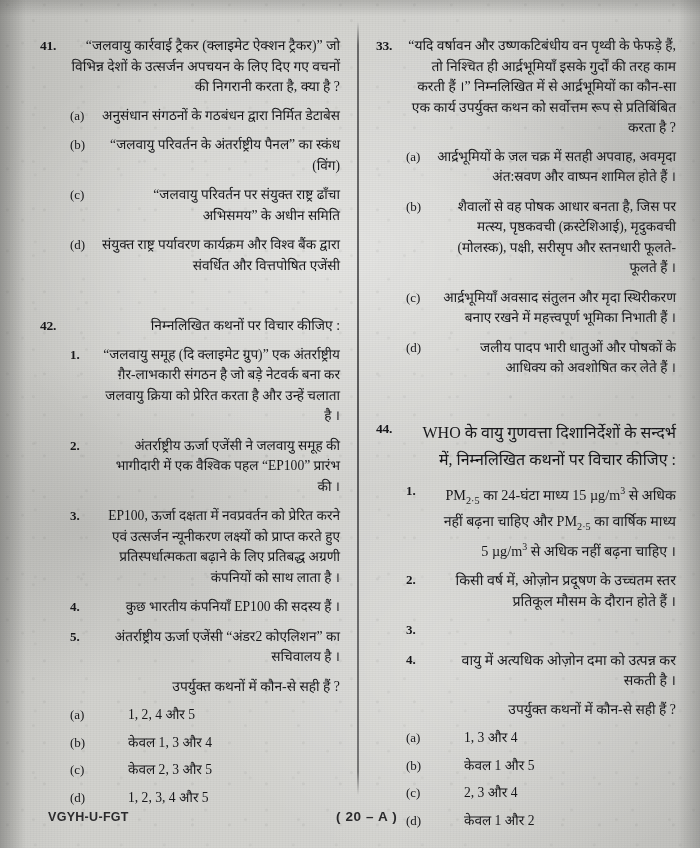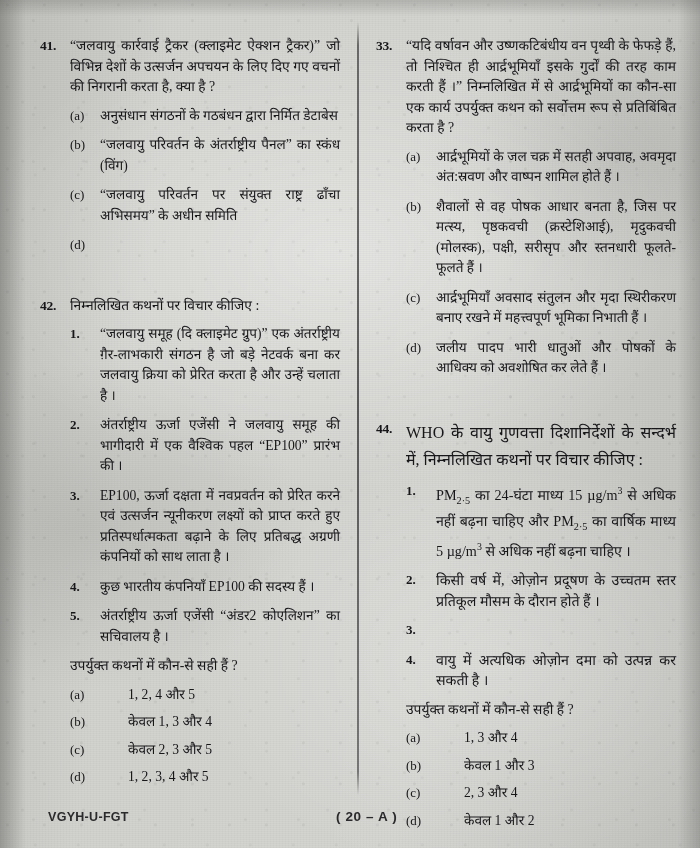--- a/index.html
+++ b/index.html
@@ -189,21 +189,21 @@
     left: 336px;
     top: -1px;
     font-family: "Liberation Sans", "DejaVu Sans", sans-serif;
     font-weight: bold;
     font-size: 13.5px;
     letter-spacing: 0.6px;
     color: #2a2a2c;
   }
   sub { font-size: 0.72em; }
   sup { font-size: 0.7em; }
-  .blur-text { filter: blur(0.22px); }
+  .blur-text { filter: blur(0.22px); text-align: right; }
 </style>
 </head>
 <body>
 
 <div class="page">
 
   <div class="grain"></div>
   <div class="edge-top"></div>
   <div class="edge-left"></div>
   <div class="edge-right"></div>
@@ -227,20 +227,21 @@
           <div class="opt">
             <div class="opt-key">(b)</div>
             <div class="opt-text blur-text">“जलवायु परिवर्तन के अंतर्राष्ट्रीय पैनल” का स्कंध (विंग)</div>
           </div>
           <div class="opt">
             <div class="opt-key">(c)</div>
             <div class="opt-text blur-text">“जलवायु परिवर्तन पर संयुक्त राष्ट्र ढाँचा अभिसमय” के अधीन समिति</div>
           </div>
           <div class="opt">
             <div class="opt-key">(d)</div>
+            <div class="opt-text blur-text">संयुक्त राष्ट्र पर्यावरण कार्यक्रम और विश्व बैंक द्वारा संवर्धित और वित्तपोषित एजेंसी</div>
           </div>
         </div>
       </div>
 
       <div class="spacer-lg"></div>
 
       <div class="q">
         <div class="q-head">
           <div class="q-num">42.</div>
           <div class="q-stem blur-text">निम्नलिखित कथनों पर विचार कीजिए :</div>
@@ -342,21 +343,21 @@
           </div>
         </div>
         <div class="prompt blur-text">उपर्युक्त कथनों में कौन-से सही हैं ?</div>
         <div class="opts compact">
           <div class="opt">
             <div class="opt-key">(a)</div>
             <div class="opt-text blur-text">1, 3 और 4</div>
           </div>
           <div class="opt">
             <div class="opt-key">(b)</div>
-            <div class="opt-text blur-text">केवल 1 और 3</div>
+            <div class="opt-text blur-text">केवल 1 और 5</div>
           </div>
           <div class="opt">
             <div class="opt-key">(c)</div>
             <div class="opt-text blur-text">2, 3 और 4</div>
           </div>
           <div class="opt">
             <div class="opt-key">(d)</div>
             <div class="opt-text blur-text">केवल 1 और 2</div>
           </div>
         </div>

